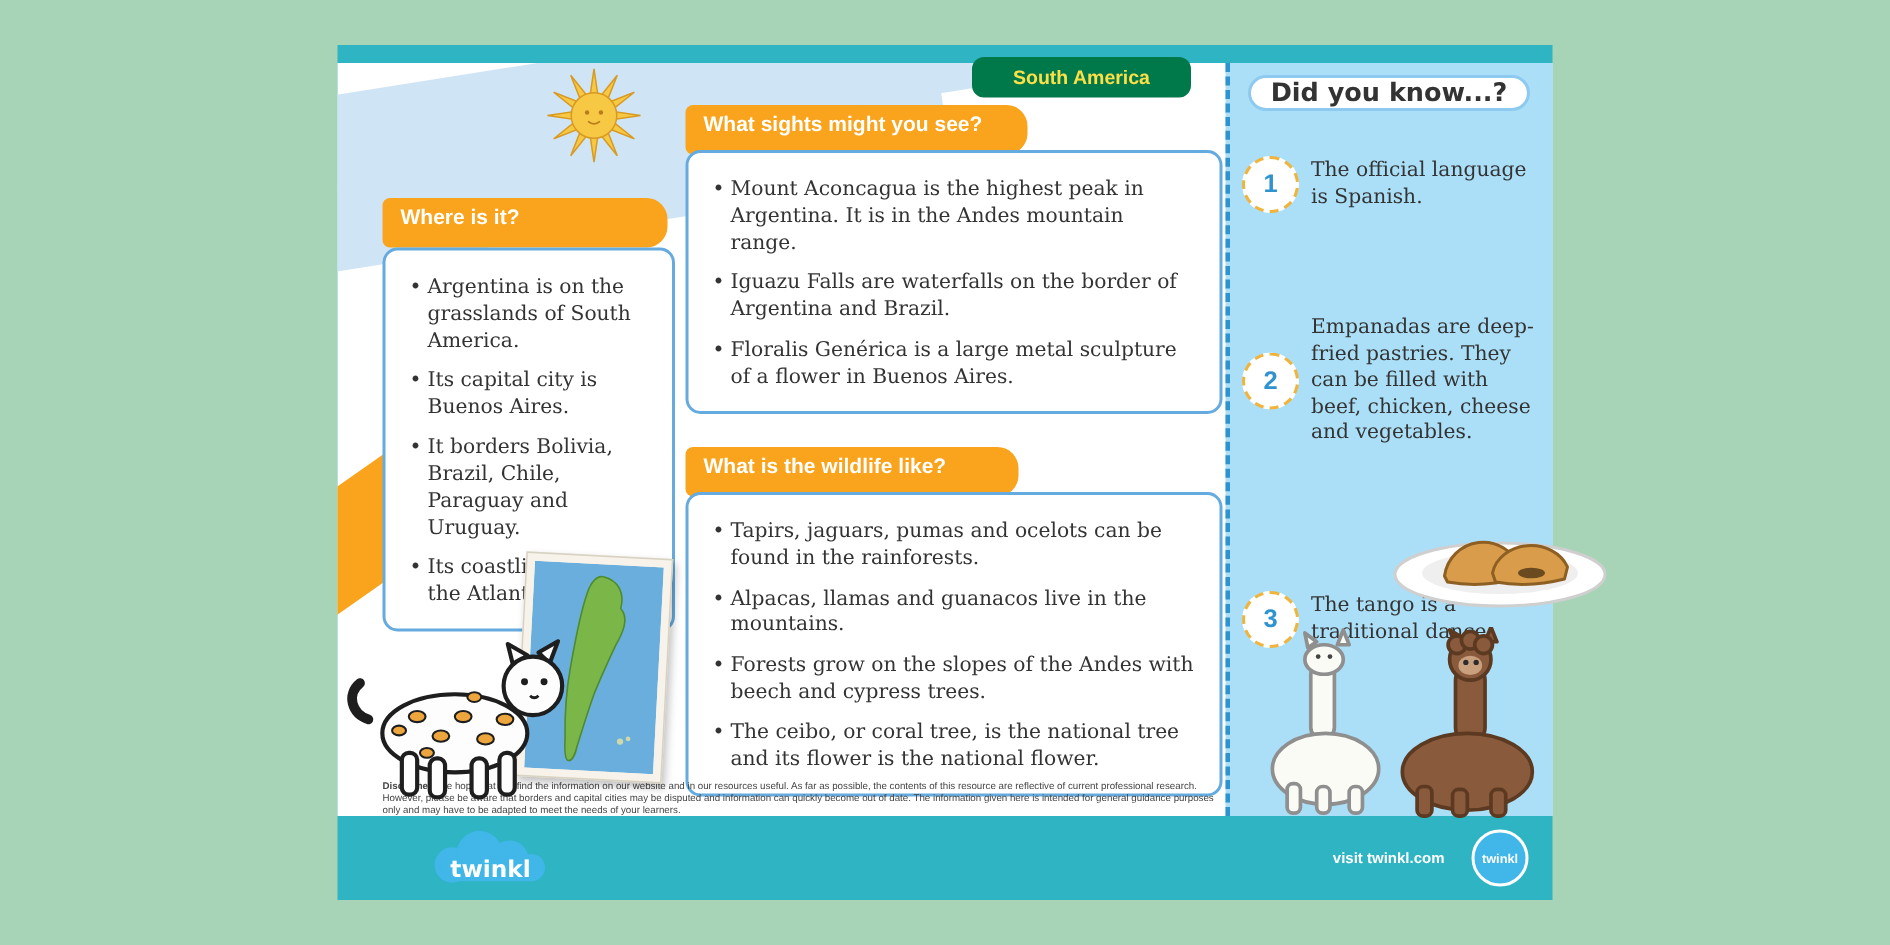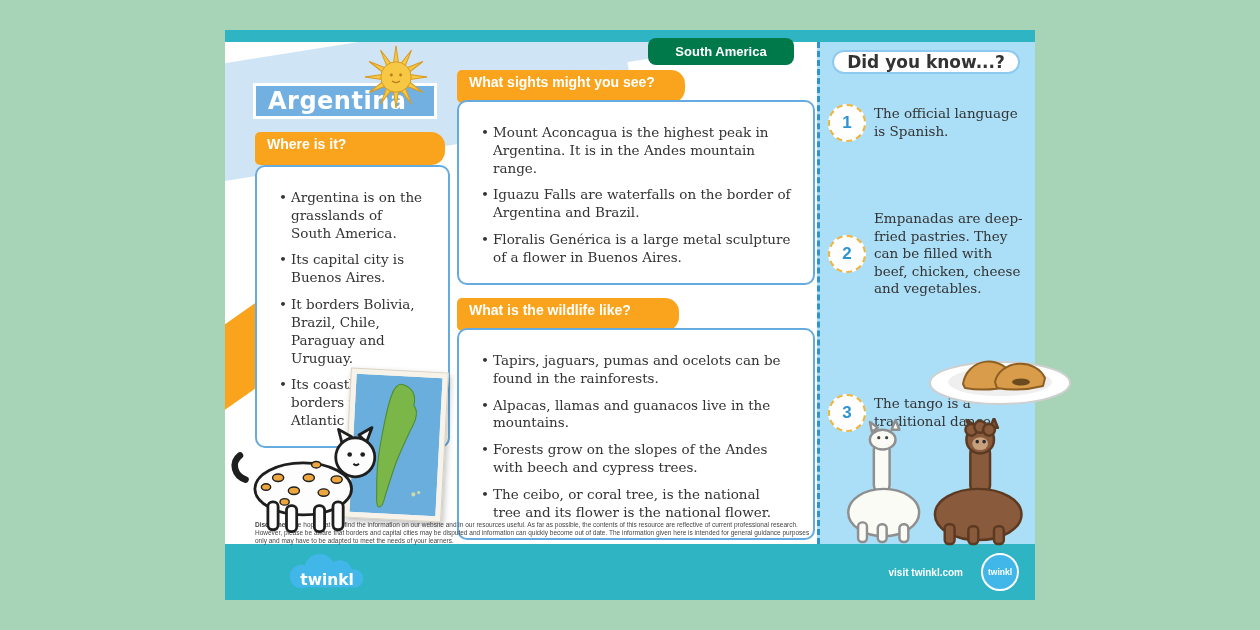--- a/index.html
+++ b/index.html
@@ -15,42 +15,42 @@
 
   .bg-clip { position:absolute; inset:0; overflow:hidden; z-index:0; }
   .stripe { position:absolute; background:#cfe4f5; }
   .stripe.s1 { width:780px; height:62px; left:-90px; top:-26px; transform:rotate(-9deg); }
   .stripe.s2 { width:560px; height:56px; left:-150px; top:62px; transform:rotate(-9deg); }
   .swoosh { position:absolute; width:460px; height:70px; left:-230px; top:290px; background:#f9a41c; border-radius:40px; transform:rotate(-35deg); }
 
   .sun { position:absolute; left:138px; top:2px; width:66px; height:66px; z-index:3; }
 
   .region-badge { position:absolute; left:423px; top:8px; width:146px; height:27px; background:#00794a;
-    color:#ffffff; border-radius:8px; display:flex; align-items:center; justify-content:center;
+    color:#fde047; border-radius:8px; display:flex; align-items:center; justify-content:center;
     font-weight:bold; font-size:13px; z-index:5; }
 
   .title-banner { position:absolute; left:28px; top:41px; width:184px; height:36px; background:#72b0e2;
     border:3px solid #ffffff; box-sizing:border-box; display:flex; align-items:center; padding-left:12px;
     color:#fff; font-weight:bold; font-size:24px; letter-spacing:0.5px; z-index:2;
     font-family:"DejaVu Sans", sans-serif; }
 
   .sec-head { position:absolute; background:#f9a41c; color:#fff; font-weight:bold; font-size:14px;
     line-height:25px; height:33px; padding:0 14px 0 12px; border-radius:5px 14px 14px 5px;
     box-sizing:border-box; z-index:2; white-space:nowrap; }
   .head-where    { left:30px;  top:90px;  width:190px; }
   .head-sights   { left:232px; top:28px;  width:228px; }
   .head-wildlife { left:232px; top:256px; width:222px; }
 
   .sec-box { position:absolute; background:#fff; border:2px solid #65abdf; border-radius:10px;
     padding:10px 10px 4px 10px; box-sizing:border-box; z-index:2; }
   .box-where    { left:30px;  top:123px; width:195px; }
   .box-sights   { left:232px; top:58px;  width:358px; }
   .box-wildlife { left:232px; top:286px; width:358px; }
 
-  .sec-box ul { margin:12px; padding:0; list-style:none; }
+  .sec-box ul { margin:6px; padding:0; list-style:none; }
   .sec-box li { position:relative; padding-left:12px; margin-bottom:9px;
     font-family:"DejaVu Serif", serif; font-size:13.5px; line-height:1.32; color:#333; }
   .sec-box li::before { content:"\2022"; position:absolute; left:0; top:0; color:#333; }
 
   .panel { position:absolute; left:592px; top:0; width:218px; height:502px; background:#abdff7;
     border-left:3px dashed #2f93d0; box-sizing:border-box; z-index:1; }
   .dyk { position:absolute; left:12px; top:8px; width:188px; height:24px; background:#fff;
     border:2px solid #8ecaf0; border-radius:16px; display:flex; align-items:center; justify-content:center;
     font-weight:bold; font-size:17px; color:#333; box-sizing:border-box;
     font-family:"DejaVu Sans", sans-serif; }
@@ -113,23 +113,20 @@
           <polygon points="50,3 46,30 54,30" transform="rotate(330 50 50)"></polygon>
           <circle cx="50" cy="50" r="23"></circle>
         </g>
         <g fill="#b87c1a">
           <circle cx="43" cy="47" r="2.2"></circle>
             <circle cx="57" cy="47" r="2.2"></circle>
         </g>
         <path d="M44,56 Q50,61 56,56" stroke="#b87c1a" stroke-width="1.8" fill="none"></path>
       </svg>
 
-      <div class="title-banner">
-        <span>Argentina</span>
-      </div>
 
       <div class="sec-head head-where">Where is it?</div>
       <div class="sec-box box-where">
         <ul>
           <li>Argentina is on the grasslands of South America.</li>
           <li>Its capital city is Buenos Aires.</li>
           <li>It borders Bolivia, Brazil, Chile, Paraguay and Uruguay.</li>
           <li>Its coastline borders the Atlantic Ocean.</li>
         </ul>
       </div>

